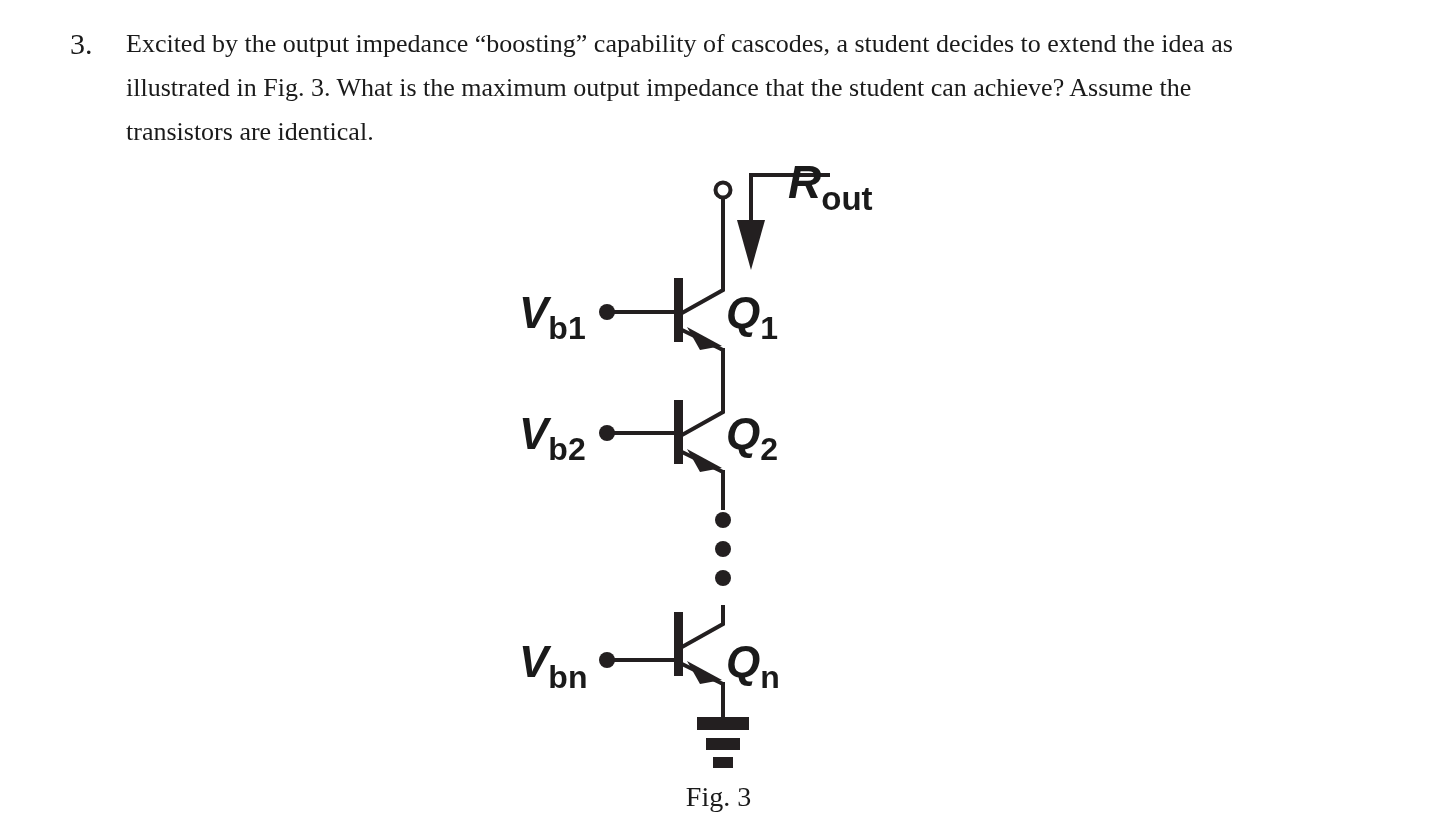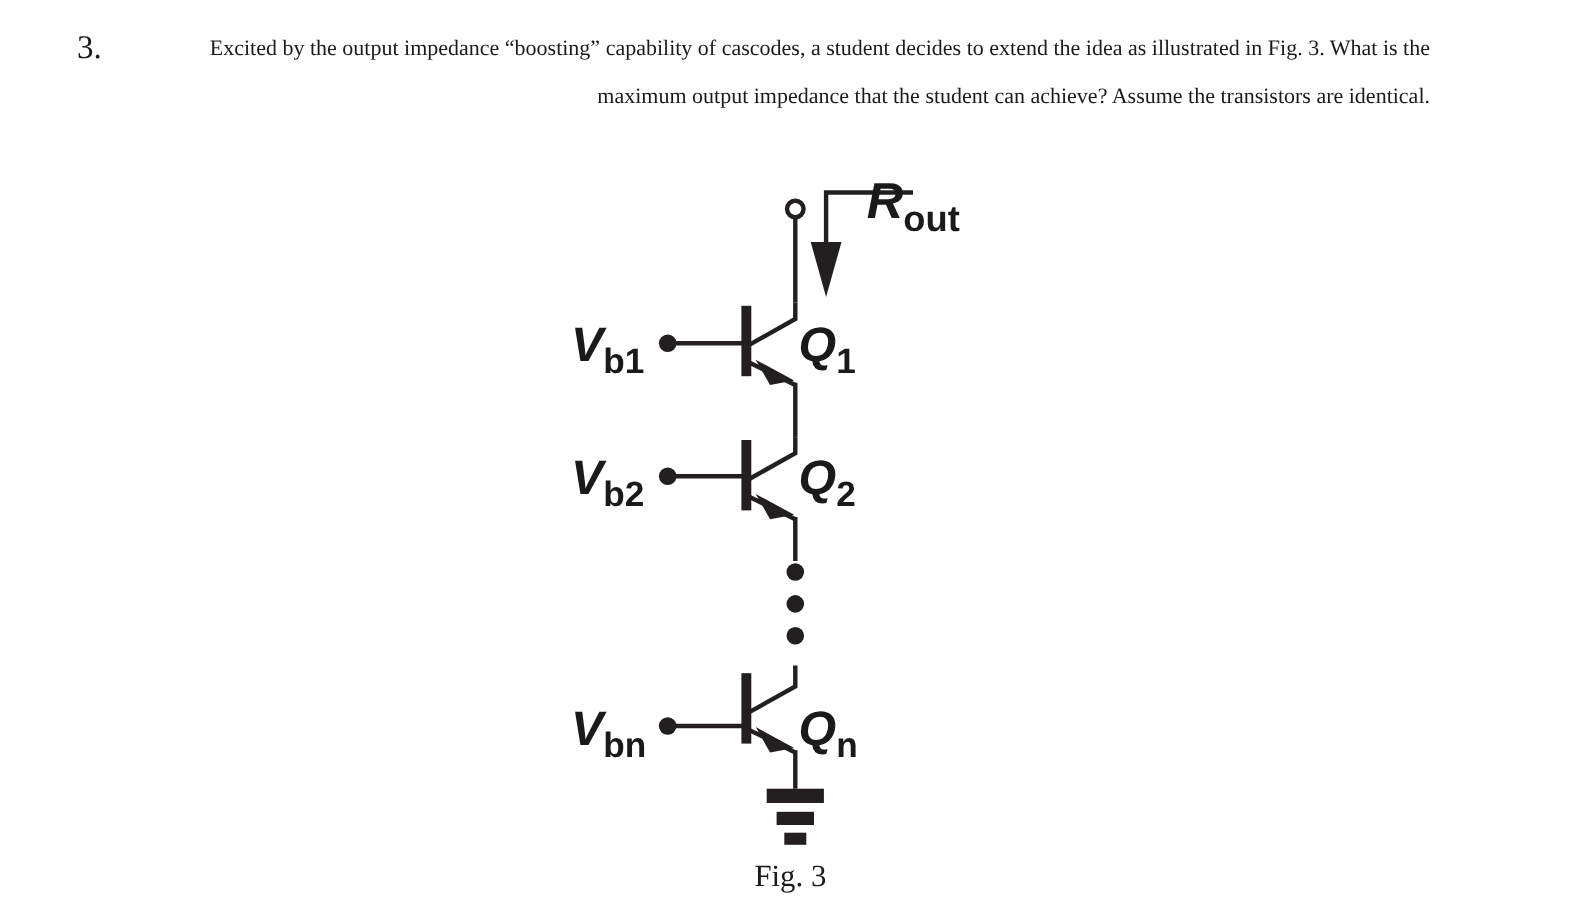--- a/index.html
+++ b/index.html
@@ -27,24 +27,24 @@
   }
   #problem-number {
     flex: 0 0 auto;
     width: 56px;
     font-size: 30px;
     line-height: 44px;
     color: #1a1a1a;
   }
   #problem-text {
     flex: 1 1 auto;
-    font-size: 20px;
+    font-size: 26px;
     line-height: 44px;
     color: #1a1a1a;
-    text-align: right;
+    text-align: left;
   }
 
   
   #figure {
     position: absolute;
     left: 0;
     top: 150px;
     width: 1272px;
     height: 682px;
   }

